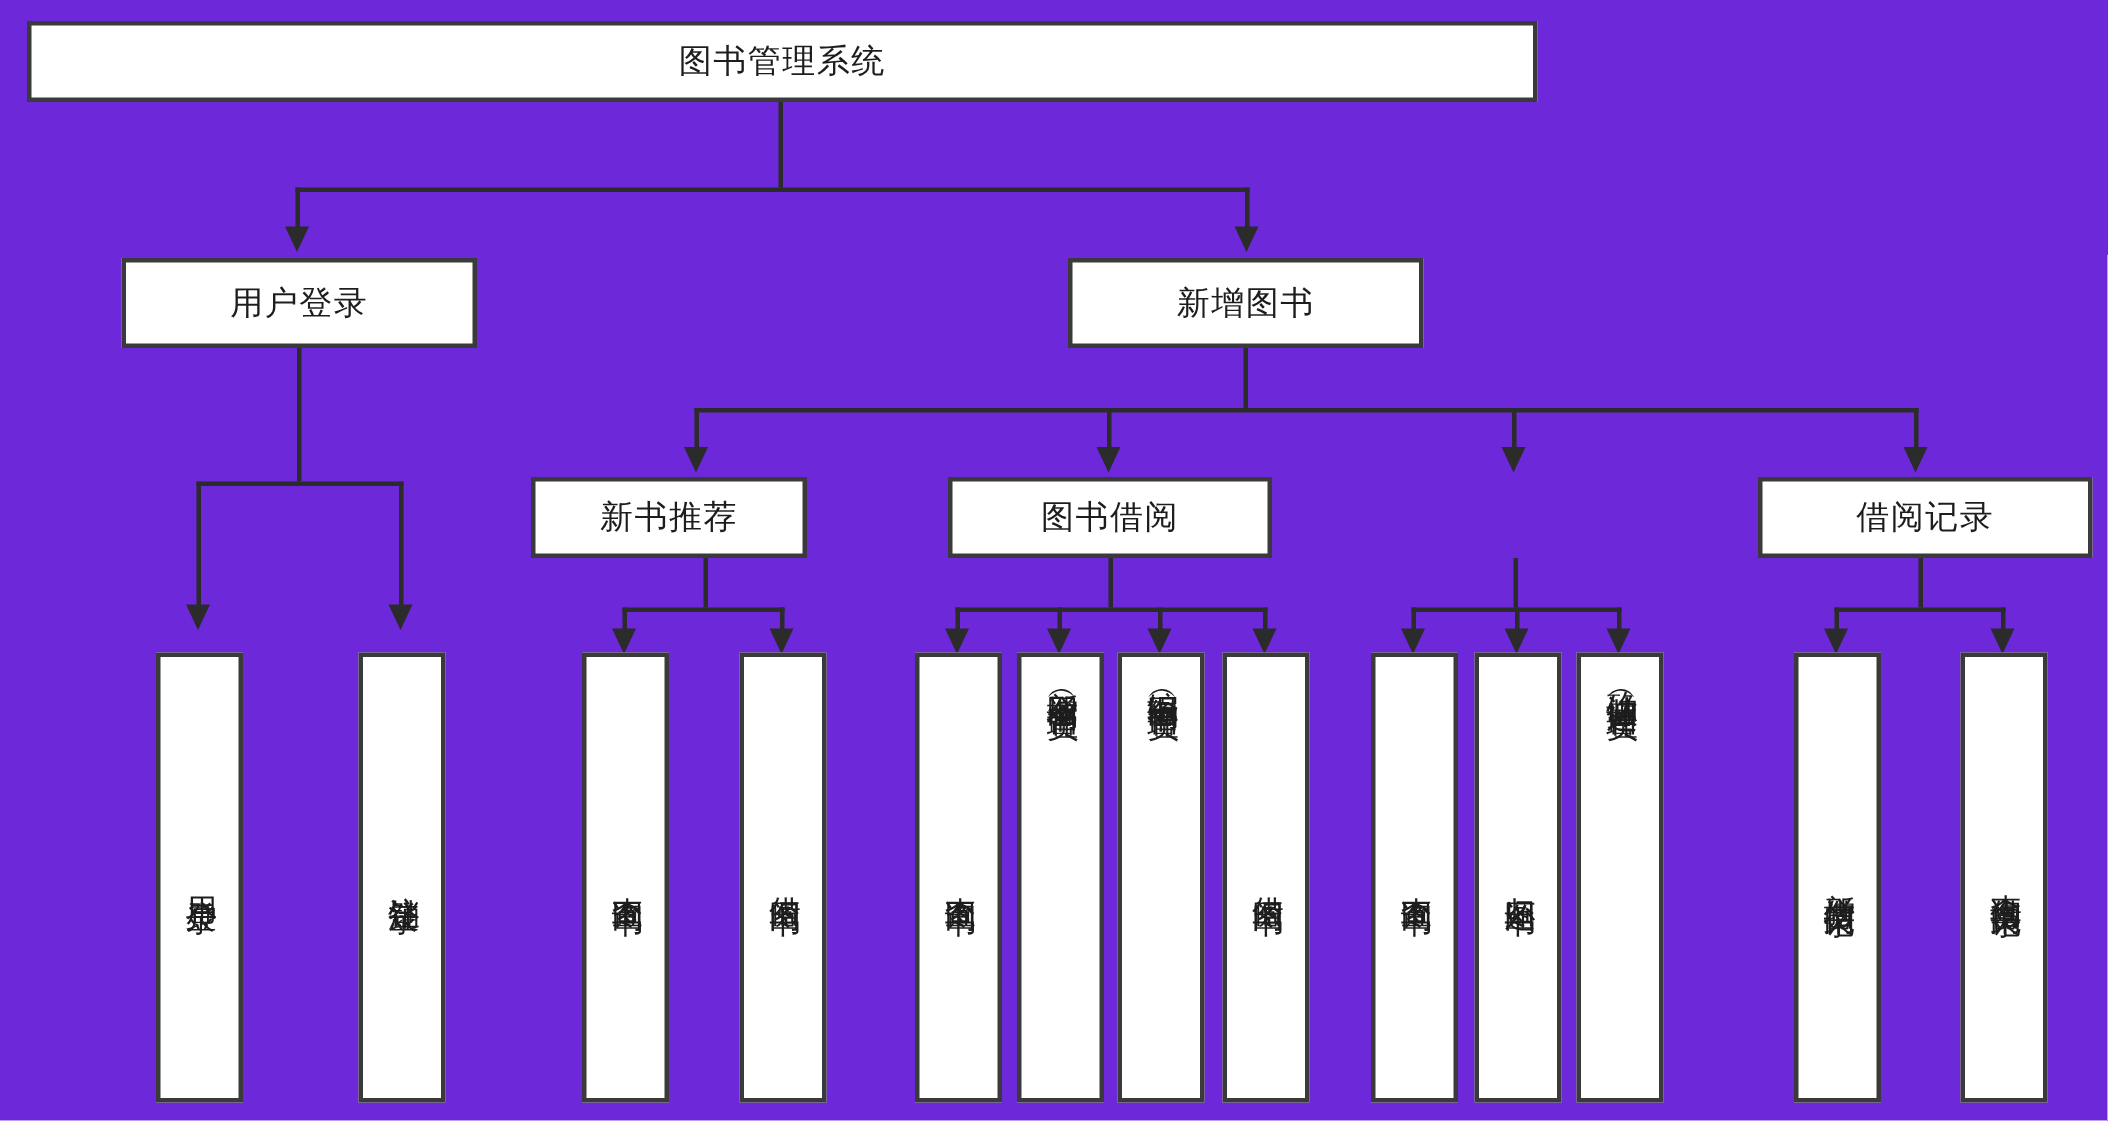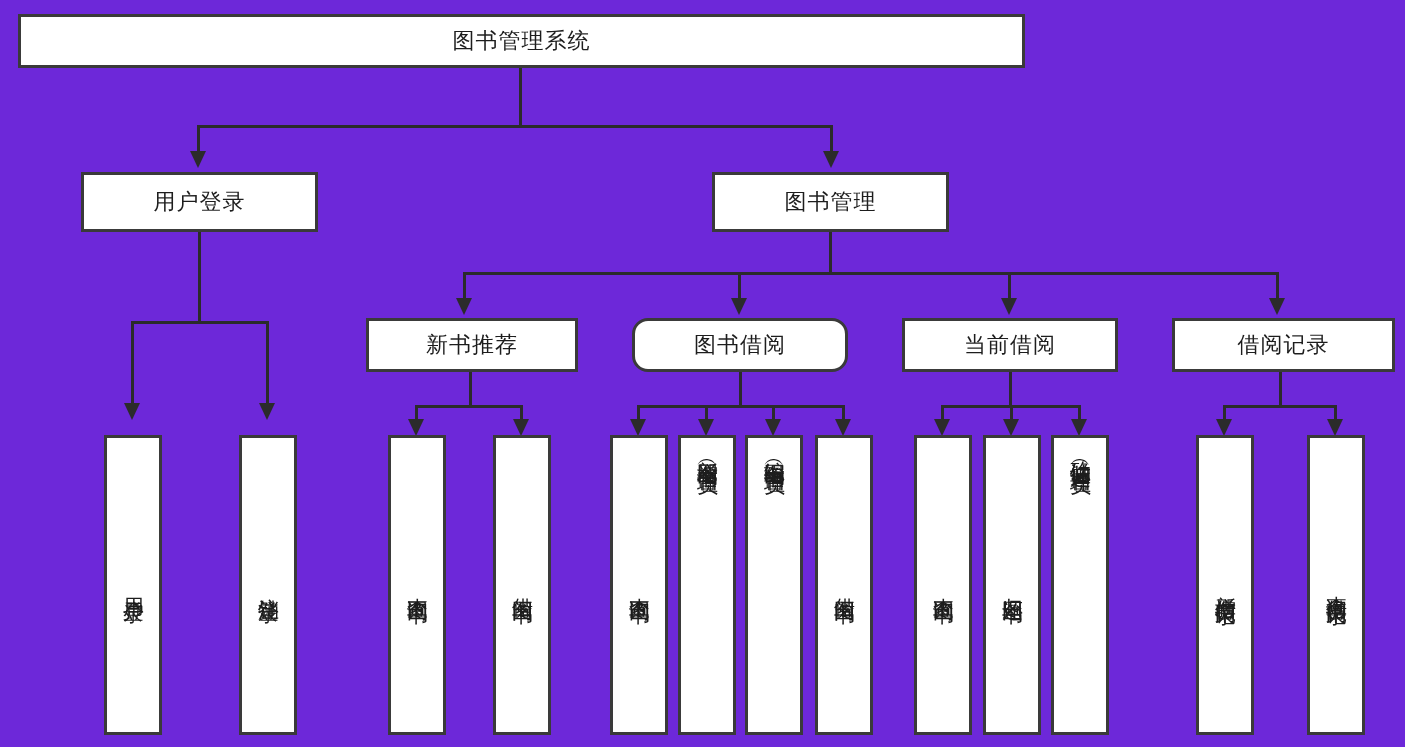--- a/index.html
+++ b/index.html
@@ -100,49 +100,46 @@
 
   <div class="edge v" style="left:197px; top:125px; width:3px; height:28px;"></div>
   <div class="arrow" style="left:190px; top:151px;"></div>
   <div class="edge v" style="left:830px; top:125px; width:3px; height:28px;"></div>
   <div class="arrow" style="left:823px; top:151px;"></div>
 
   <div class="node lvl2" style="left:81px; top:172px; width:237px; height:60px;">
     <span class="label">用户登录</span>
   </div>
   <div class="node lvl2" style="left:712px; top:172px; width:237px; height:60px;">
-    <span class="label">图书管理</span>
+    <span class="label">新增图书</span>
   </div>
 
   <div class="edge v" style="left:198px; top:232px; width:3px; height:89px;"></div>
   <div class="edge h" style="left:131px; top:321px; width:138px; height:3px;"></div>
   <div class="edge v" style="left:131px; top:321px; width:3px; height:84px;"></div>
   <div class="arrow" style="left:124px; top:403px;"></div>
   <div class="edge v" style="left:266px; top:321px; width:3px; height:84px;"></div>
   <div class="arrow" style="left:259px; top:403px;"></div>
 
   <div class="edge v" style="left:829px; top:232px; width:3px; height:40px;"></div>
   <div class="edge h" style="left:463px; top:272px; width:816px; height:3px;"></div>
   <div class="edge v" style="left:463px; top:272px; width:3px; height:28px;"></div>
   <div class="arrow" style="left:456px; top:298px;"></div>
   <div class="edge v" style="left:738px; top:272px; width:3px; height:28px;"></div>
   <div class="arrow" style="left:731px; top:298px;"></div>
   <div class="edge v" style="left:1008px; top:272px; width:3px; height:28px;"></div>
   <div class="arrow" style="left:1001px; top:298px;"></div>
   <div class="edge v" style="left:1276px; top:272px; width:3px; height:28px;"></div>
   <div class="arrow" style="left:1269px; top:298px;"></div>
 
-  <div class="node lvl3" style="left:366px; top:318px; width:212px; height:54px;text-align:right;">
+  <div class="node lvl3" style="left:354px; top:318px; width:184px; height:54px;text-align:right;">
     <span class="label">新书推荐</span>
   </div>
-  <div class="node lvl3" style="left:632px; top:318px; width:216px; height:54px;border-radius:16px;">
+  <div class="node lvl3" style="left:632px; top:318px; width:216px; height:54px;">
     <span class="label">图书借阅</span>
-  </div>
-  <div class="node lvl3" style="left:902px; top:318px; width:216px; height:54px;">
-    <span class="label">当前借阅</span>
   </div>
   <div class="node lvl3" style="left:1172px; top:318px; width:223px; height:54px;">
     <span class="label">借阅记录</span>
   </div>
 
   <div class="edge v" style="left:469px; top:372px; width:3px; height:33px;"></div>
   <div class="edge h" style="left:415px; top:405px; width:108px; height:3px;"></div>
   <div class="edge v" style="left:415px; top:405px; width:3px; height:18px;"></div>
   <div class="arrow" style="left:408px; top:419px;"></div>
   <div class="edge v" style="left:520px; top:405px; width:3px; height:18px;"></div>

